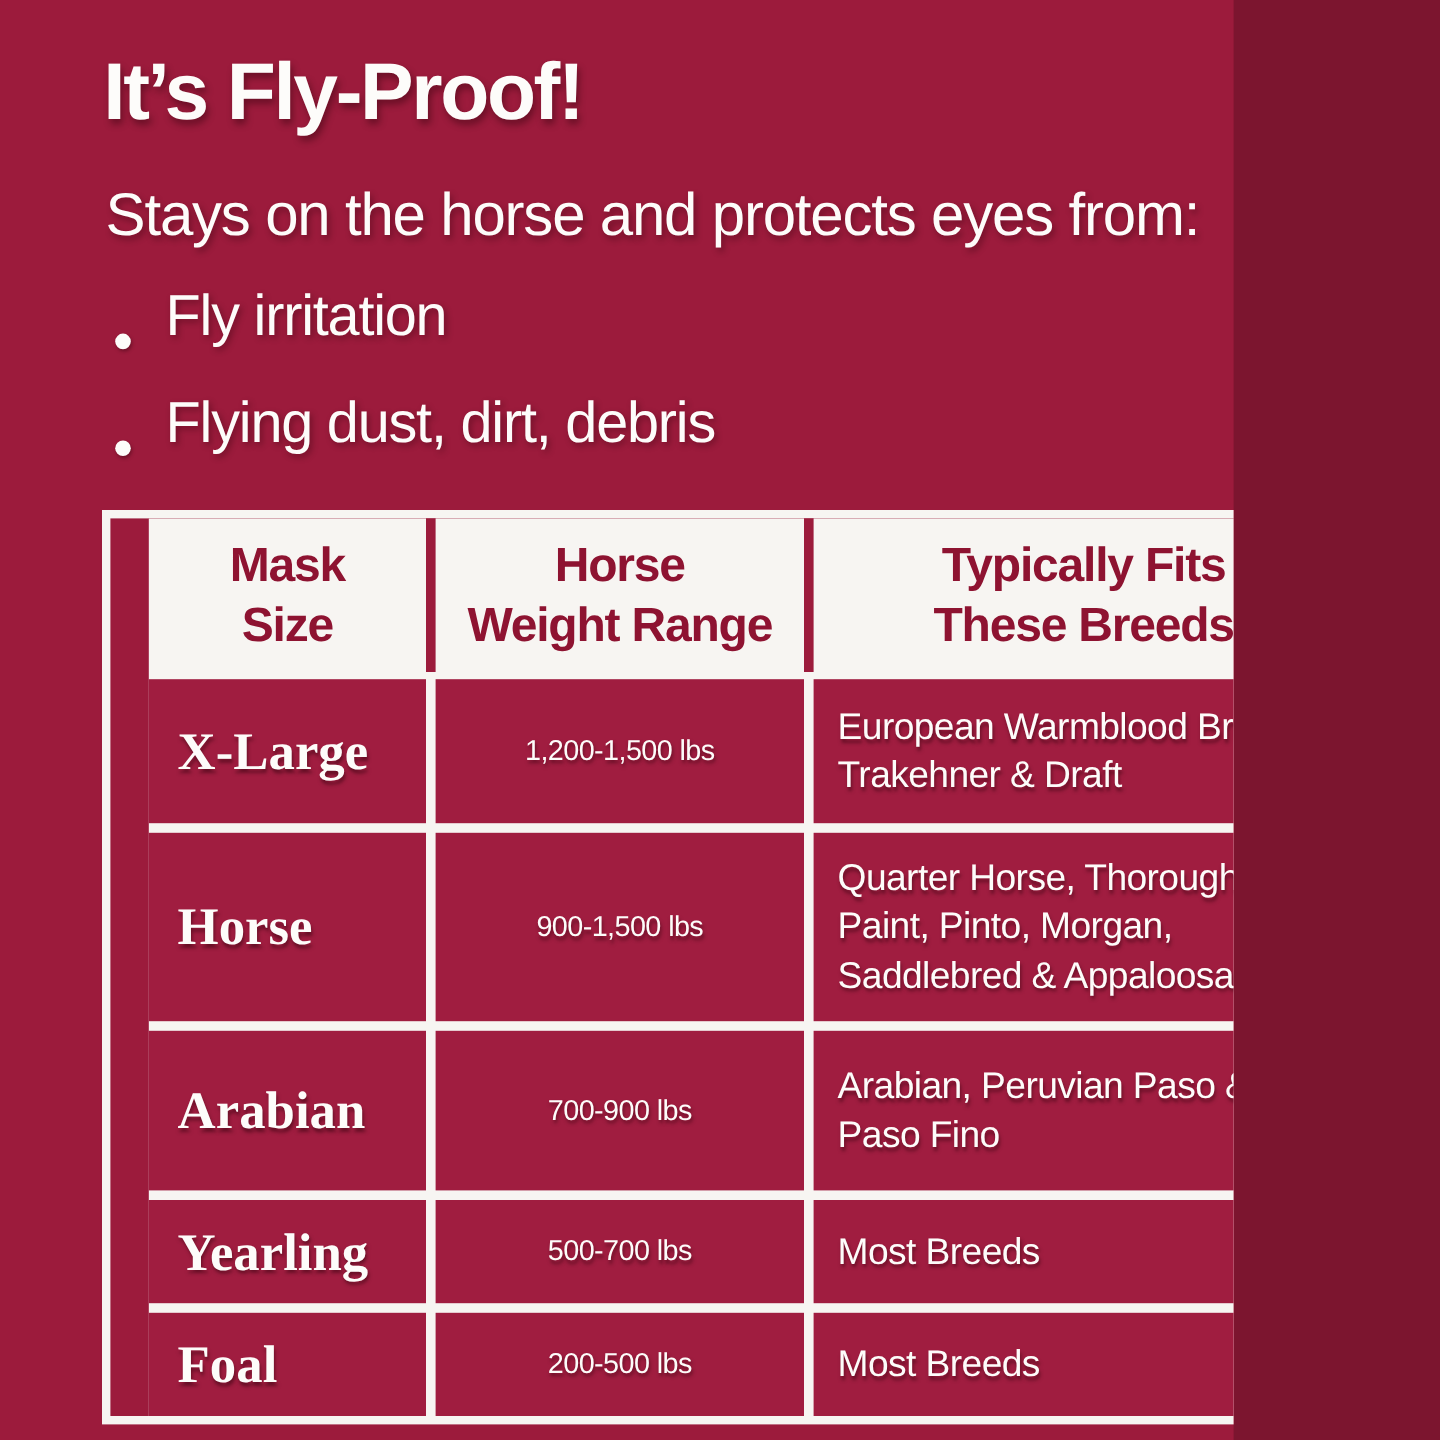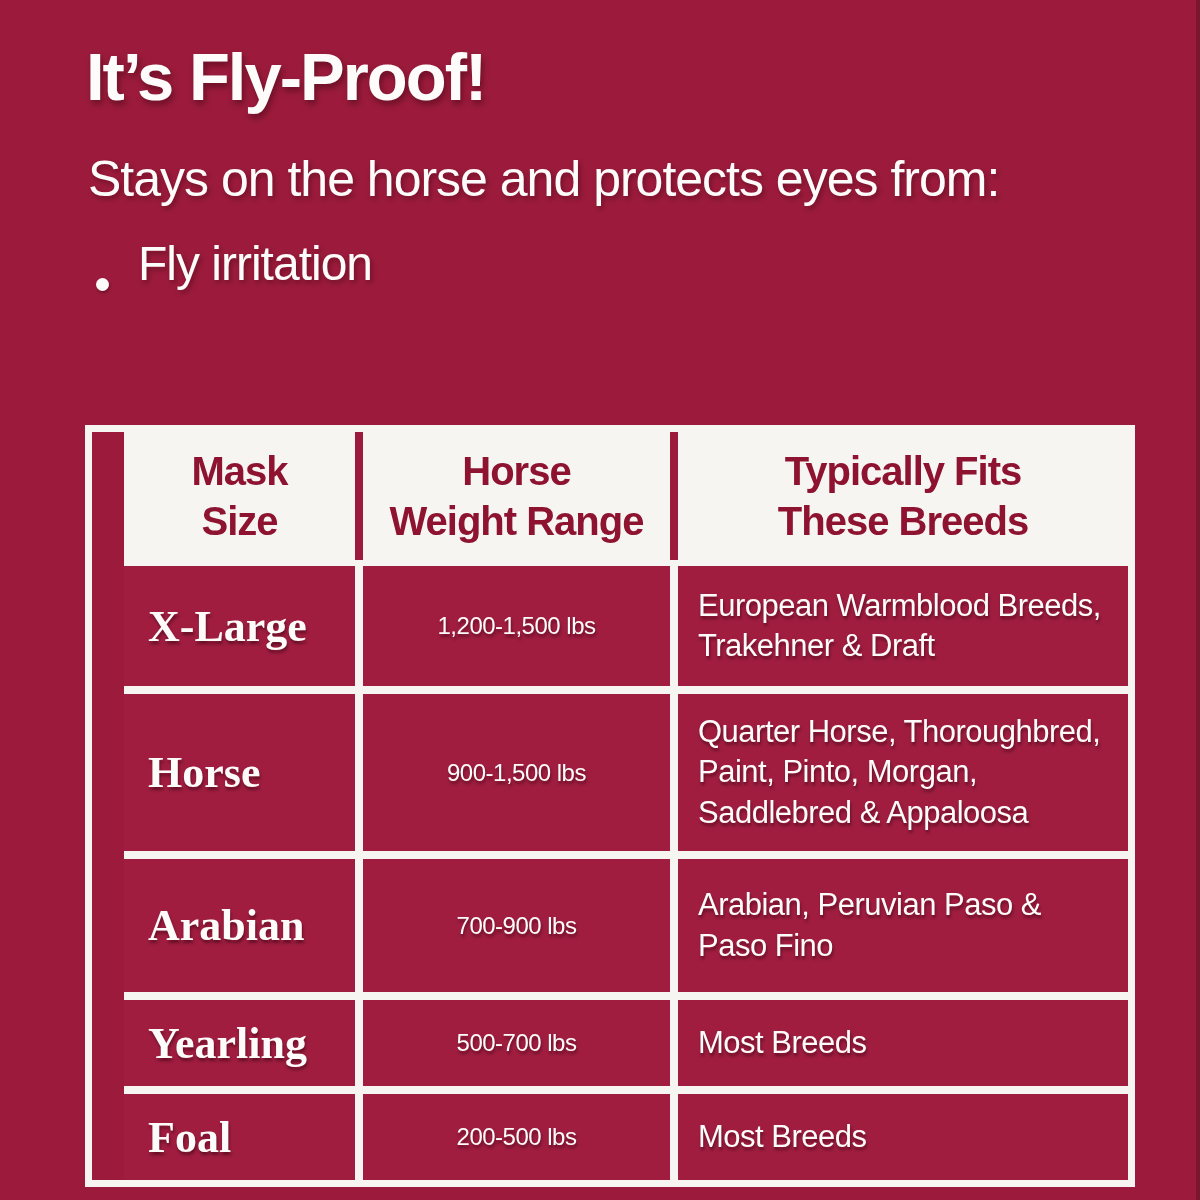--- a/index.html
+++ b/index.html
@@ -7,21 +7,21 @@
     --cell: #a01d40;
     --paper: #f7f5f2;
     --white_text: #fdfcfa;
     --header_text: #8e1331;
   }
   * { margin: 0; padding: 0; box-sizing: border-box; }
   html, body { background: #7c152f; }
   body { font-family: "Liberation Sans", sans-serif; }
   .canvas {
     position: relative;
-    width: 1196px;
+    width: 1028px;
     height: 1200px;
     background: var(--background);
     overflow: hidden;
   }
   .title {
     position: absolute;
     left: 86px;
     top: 38px;
     font-size: 67px;
     font-weight: 800;
@@ -136,20 +136,24 @@
 
   <h1 class="title">It’s Fly-Proof!</h1>
 
   <p class="subtitle">Stays on the horse and protects eyes from:</p>
 
   <ul class="bullets">
     <li class="bullet-item">
       <span class="dot"></span>
       <span>Fly irritation</span>
     </li>
+    <li class="bullet-item">
+      <span class="dot"></span>
+      <span>Flying dust, dirt, debris</span>
+    </li>
   </ul>
 
   <div class="tbl">
     <div class="thead">
       <div class="th">Mask
 Size</div>
       <div class="th">Horse
 Weight Range</div>
       <div class="th">Typically Fits
 These Breeds</div>

